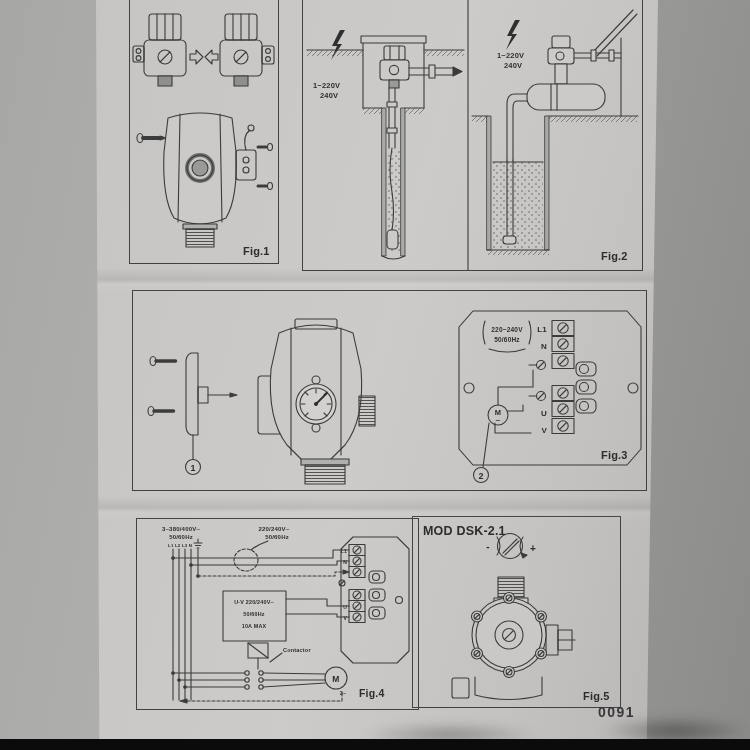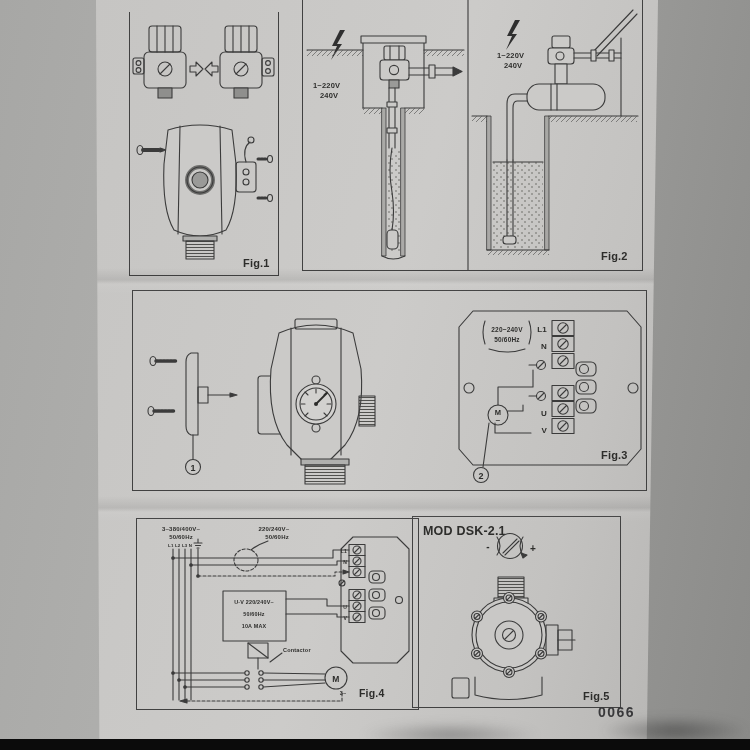--- a/index.html
+++ b/index.html
@@ -24,21 +24,21 @@
   .blob{position:absolute;pointer-events:none;filter:blur(5px);}
   .blob1{left:360px;top:722px;width:180px;height:26px;background:radial-gradient(ellipse at center,rgba(70,70,70,.45),transparent 70%);}
   .blob2{left:600px;top:716px;width:150px;height:30px;background:radial-gradient(ellipse at center,rgba(40,40,40,.5),transparent 70%);}
 </style>
 </head>
 <body>
 
 <div class="scene">
   <div class="paper">
 
-    <div class="panel cutoff" style="left:33px;top:12px;width:148px;height:263px;">
+    <div class="panel cutoff" style="left:33px;top:0;width:148px;height:263px;">
       <svg viewBox="0 0 148 263">
         <defs>
           <pattern id="f1t" width="4" height="3" patternUnits="userSpaceOnUse">
             <path d="M0,1.5 H4" style="stroke:#434341;stroke-width:.9;fill:none"></path>
           </pattern>
         </defs>
         <g>
           <rect x="19" y="14" width="32" height="26" rx="3"></rect>
           <path d="M27,14 V40 M35,14 V40 M43,14 V40"></path>
           <rect x="14" y="40" width="42" height="36" rx="5"></rect>
@@ -422,19 +422,19 @@
               <circle cx="64" cy="99.5" r="3"></circle>
               <path d="M62,101.5 L66,97.5"></path>
           </g>
         </g>
         <text class="figlab" x="170" y="183">Fig.5</text>
       </svg>
     </div>
 
     <div class="crease" style="top:268px;"></div>
     <div class="crease" style="top:496px;"></div>
-    <div class="page-code">0066</div>
+    <div class="page-code">0091</div>
   </div>
 
   <div class="blob blob1"></div>
   <div class="blob blob2"></div>
   <div class="bottom-bar"></div>
 </div>
 
 </body></html>

